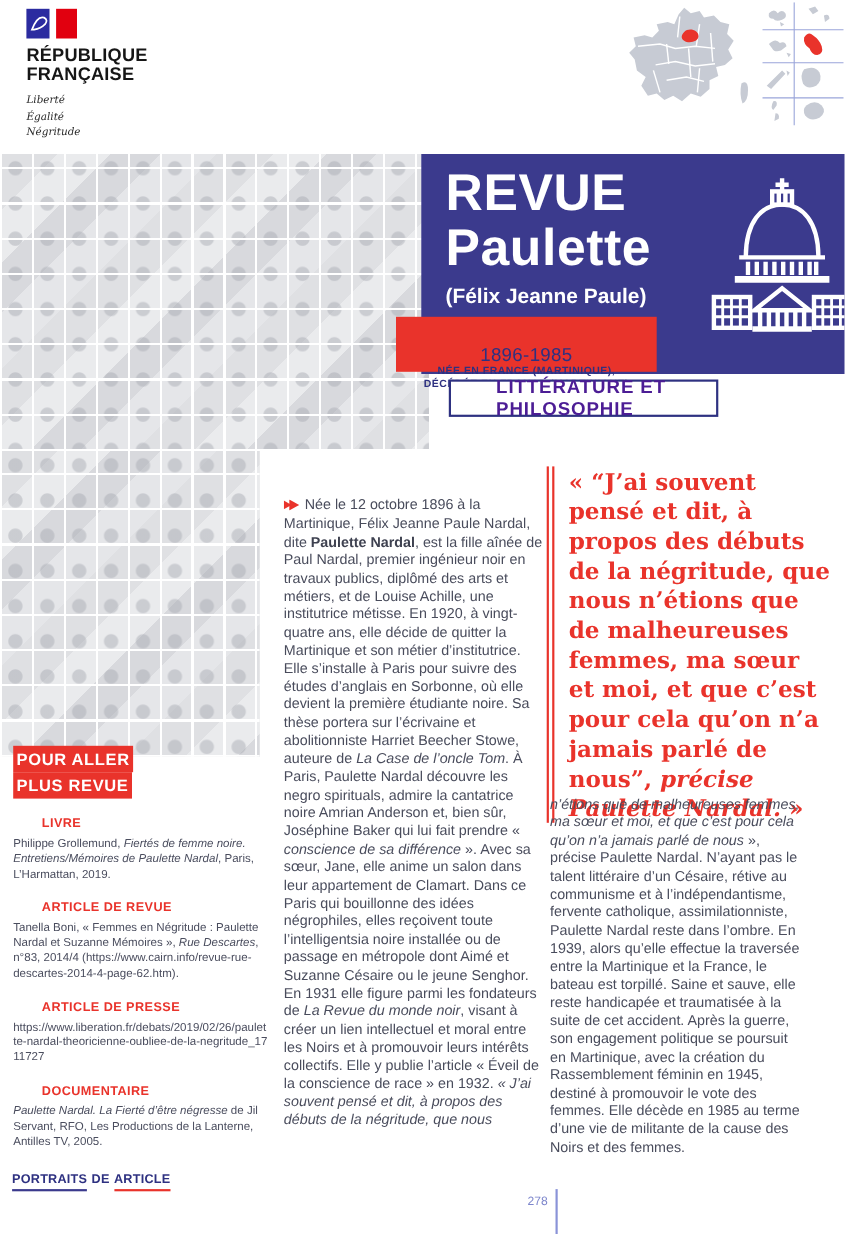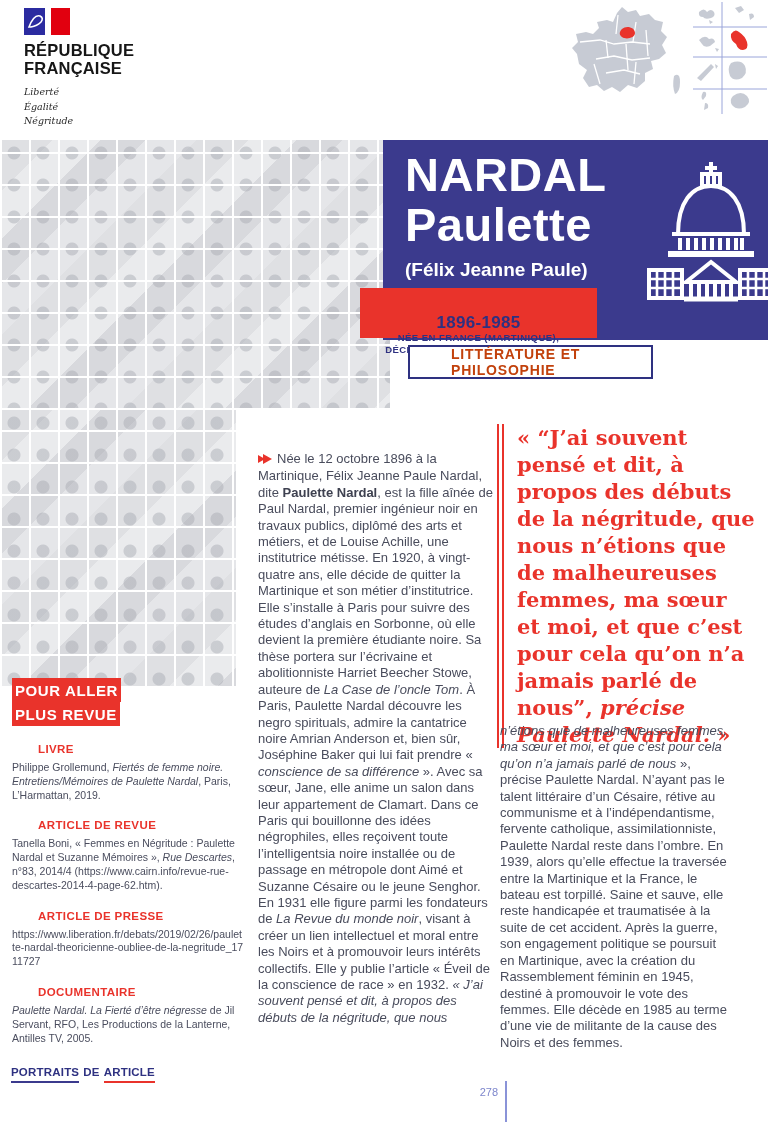--- a/index.html
+++ b/index.html
@@ -34,27 +34,27 @@
   
   .banner{position:absolute;left:383px;top:140px;width:385px;height:200px;background:#3b3a8d;overflow:hidden;}
   .banner-names{position:absolute;left:22px;top:10px;color:#fff;}
   .banner-names .nm{display:block;font-size:47px;line-height:50px;font-weight:700;letter-spacing:.5px;}
   .birthname{margin-top:9px;font-size:19px;font-weight:700;color:#fff;}
   .pantheon{position:absolute;right:-8px;top:20px;}
 
   
   .dates-box{position:absolute;left:360px;top:288px;width:237px;height:50px;background:#e9332b;color:#2e3181;
              display:flex;flex-direction:column;justify-content:center;text-align:center;z-index:3;}
-  .dates{font-size:17px;font-weight:700;letter-spacing:.3px;line-height:19px;margin-top:43px;}
+  .dates{font-size:17px;font-weight:400;letter-spacing:.3px;line-height:19px;margin-top:43px;}
   .bd{font-size:9.5px;font-weight:700;letter-spacing:.45px;line-height:12px;}
 
   
   .category-box{position:absolute;left:408px;top:345px;width:241px;height:30px;border:2px solid #2e3181;background:#fff;
                 display:flex;align-items:center;justify-content:center;z-index:3;}
-  .category-box span{font-size:14px;font-weight:800;letter-spacing:.8px;color:#c2410c;margin-left:41px;}
+  .category-box span{font-size:17px;font-weight:800;letter-spacing:.8px;color:#4c1d95;margin-left:41px;}
 
   
   .quote{position:absolute;left:497px;top:424px;width:238px;border-left:7px double #e9332b;padding-left:13px;
          font-family:"DejaVu Serif",serif;font-weight:700;font-size:21px;line-height:27px;color:#e9332b;}
   .quote em{font-style:italic;}
 
   
   .col{position:absolute;font-size:13px;line-height:16.4px;color:#494c5c;}
   .col-1{left:258px;top:451px;width:236px;}
   .col-2{left:500px;top:723px;width:232px;}
@@ -139,21 +139,21 @@
     </g>
     <path d="M38,32 q4,-6 8,-2 q6,4 8,10 q2,7 -4,8 q-5,0 -7,-6 q-6,-4 -5,-10 Z" fill="#e9332b"></path>
   </svg>
 
   <div class="mosaic mosaic-top"></div>
   <div class="mosaic mosaic-left"></div>
 
   <section class="banner">
     <div class="banner-names">
       <h1 style="margin:0;font-size:inherit;font-weight:inherit;">
-        <span class="nm">NARDAL</span>
+        <span class="nm">REVUE</span>
         <span class="nm">Paulette</span>
       </h1>
       <div class="birthname">(Félix Jeanne Paule)</div>
     </div>
     <svg class="pantheon" width="130" height="142" viewBox="0 0 130 142">
       <g stroke="#fff" fill="none" stroke-width="4">
         <path d="M65,2 V14 M59,8 H71"></path>
         <rect x="56" y="14" width="18" height="12"></rect>
         <path d="M62,14 V26 M68,14 V26"></path>
         <path d="M32,74 C32,42 46,26 65,26 C84,26 98,42 98,74"></path>

